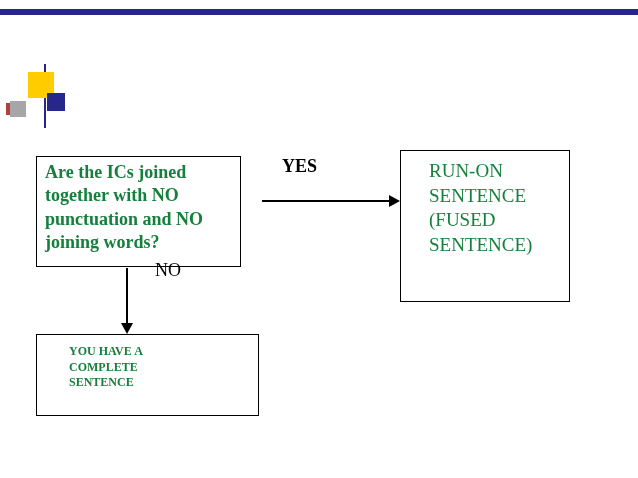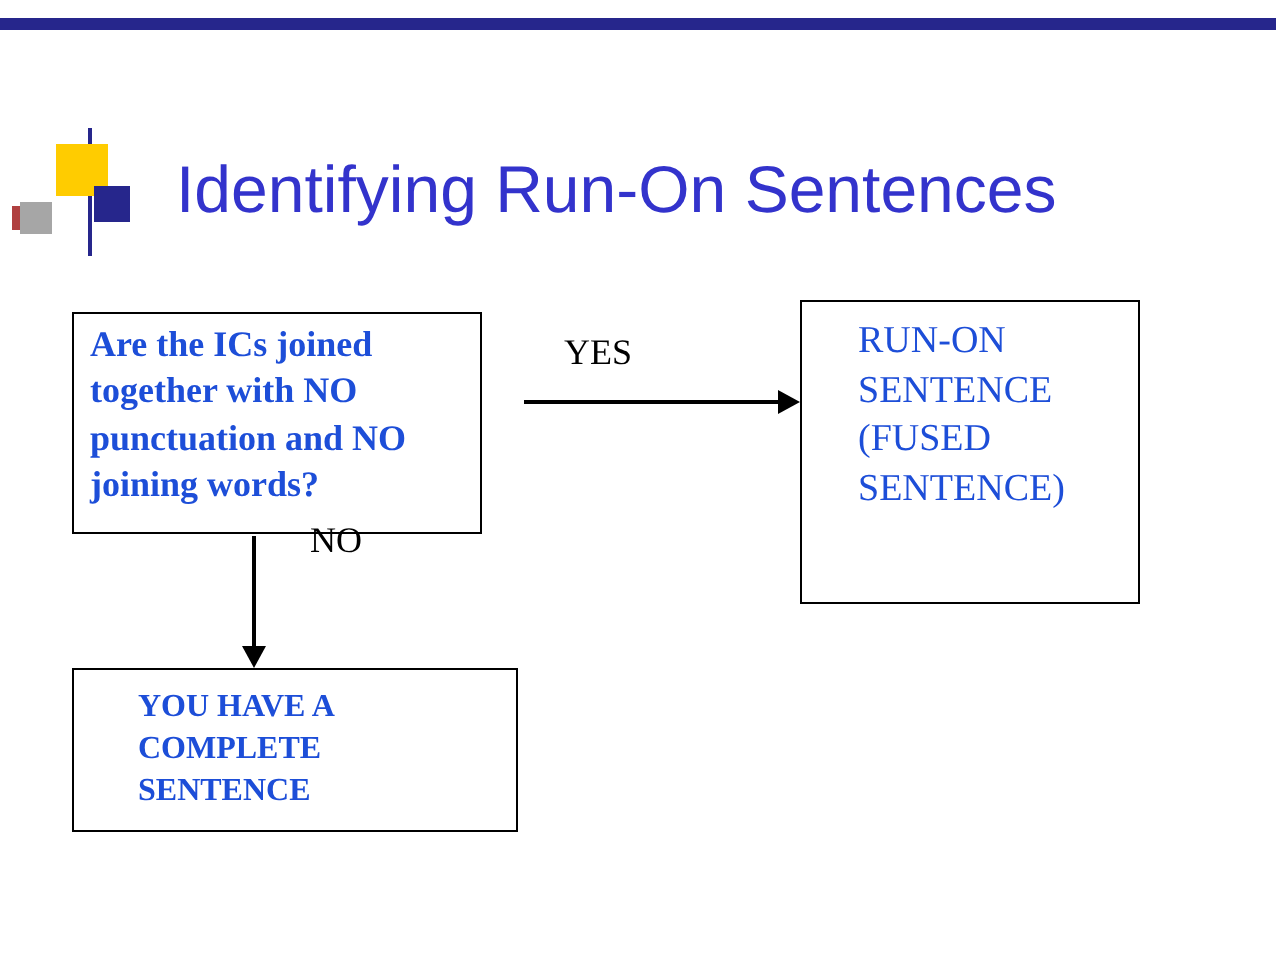--- a/index.html
+++ b/index.html
@@ -77,21 +77,21 @@
     font-size: 33px;
     font-weight: 400;
     color: #3333CC;
     white-space: nowrap;
   }
 
   .flow-box {
     position: absolute;
     border: 1.5px solid #000000;
     background: #ffffff;
-    color: #1d4ed8;
+    color: #15803d;
     white-space: pre-line;
     box-sizing: border-box;
   }
   .question-box {
     left: 36px;
     top: 156px;
     width: 205px;
     height: 111px;
     padding: 4px 6px 4px 8px;
     font-size: 18px;
@@ -107,34 +107,35 @@
     font-size: 19px;
     font-weight: 400;
     line-height: 1.3;
   }
   .complete-box {
     left: 36px;
     top: 334px;
     width: 223px;
     height: 82px;
     padding: 9px 6px 4px 32px;
-    font-size: 16px;
+    font-size: 12px;
     font-weight: bold;
     line-height: 1.3;
   }
 
   .branch-label {
     position: absolute;
     font-size: 18px;
     color: #000000;
     font-weight: 400;
   }
   .yes-label {
     left: 282px;
-    top: 166px;
+    top: 156px;
+    font-weight: bold;
   }
   .no-label {
     left: 155px;
     top: 260px;
   }
 
   
   .arrow-line-h {
     position: absolute;
     left: 262px;
@@ -178,21 +179,20 @@
 <div class="slide">
 
   <div class="top-bar"></div>
 
   <div class="accent-line"></div>
   <div class="accent-square-red"></div>
   <div class="accent-square-gray"></div>
   <div class="accent-square-yellow"></div>
   <div class="accent-square-navy"></div>
 
-  <div class="slide-title">Identifying Run-On Sentences</div>
 
   <div class="flow-box question-box">Are the ICs joined
 together with NO
 punctuation and NO
 joining words?</div>
 
   <div class="branch-label yes-label">YES</div>
 
   <div class="arrow-line-h"></div>
   <div class="arrow-head-right"></div>

